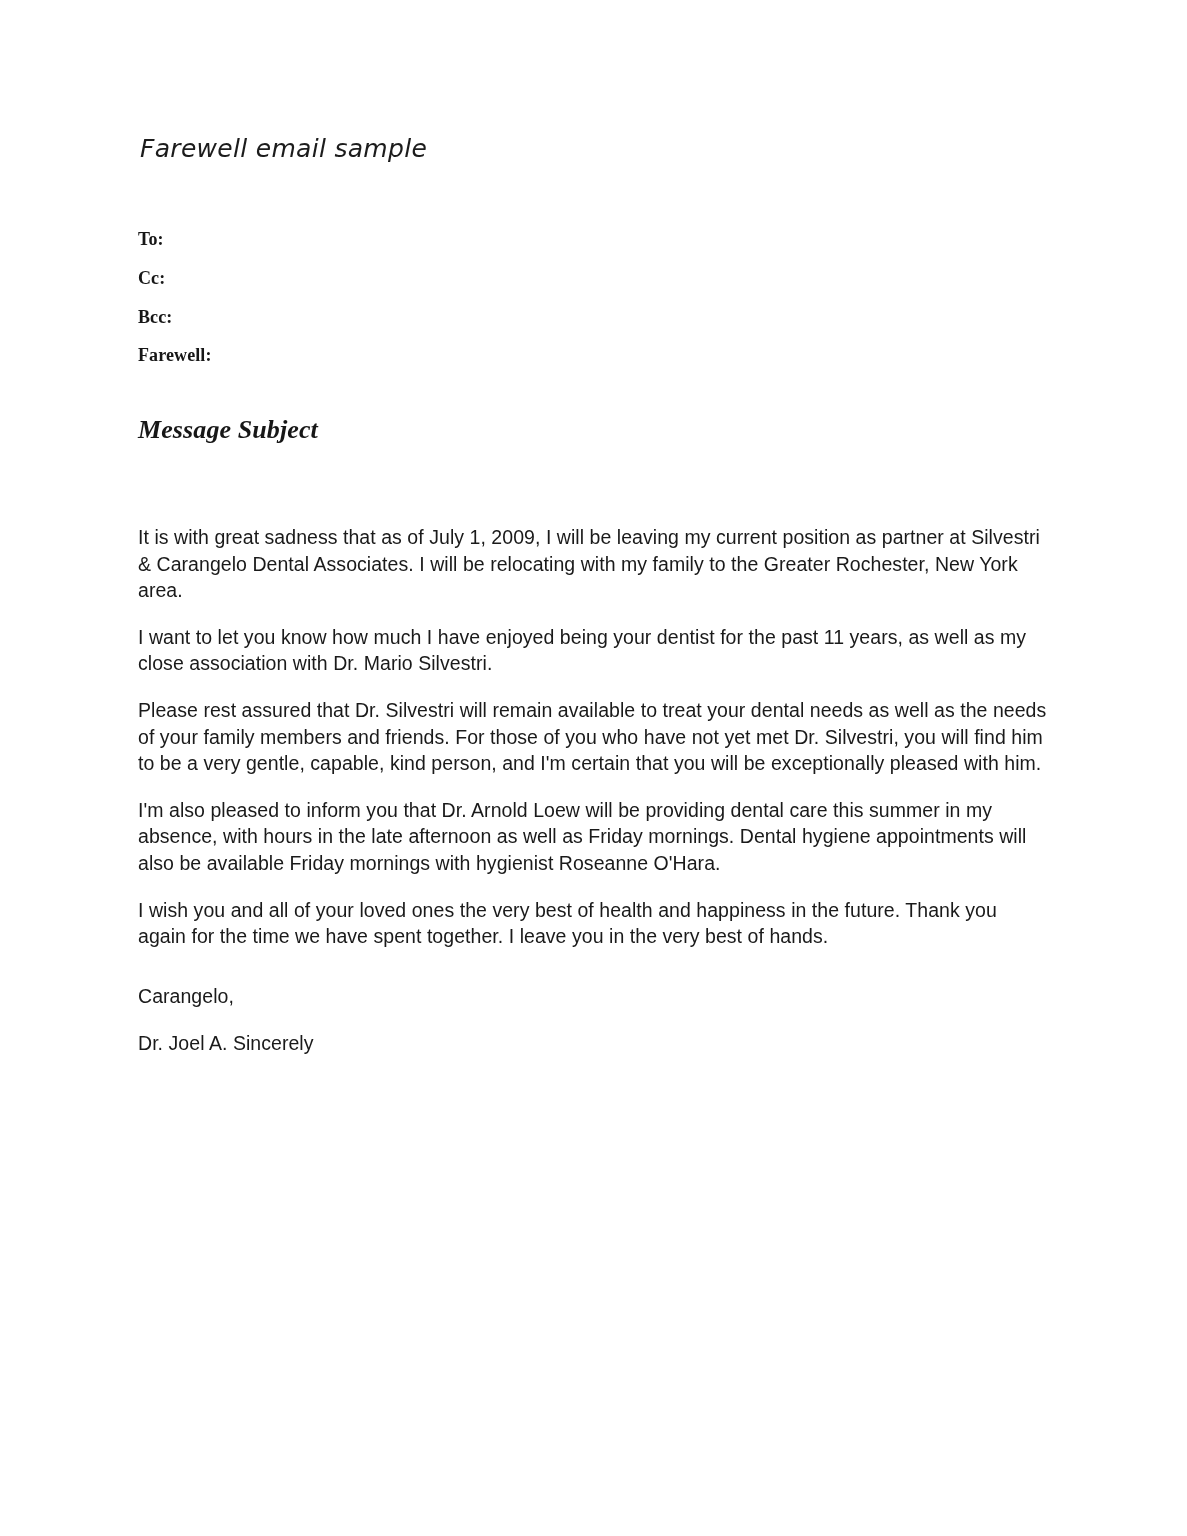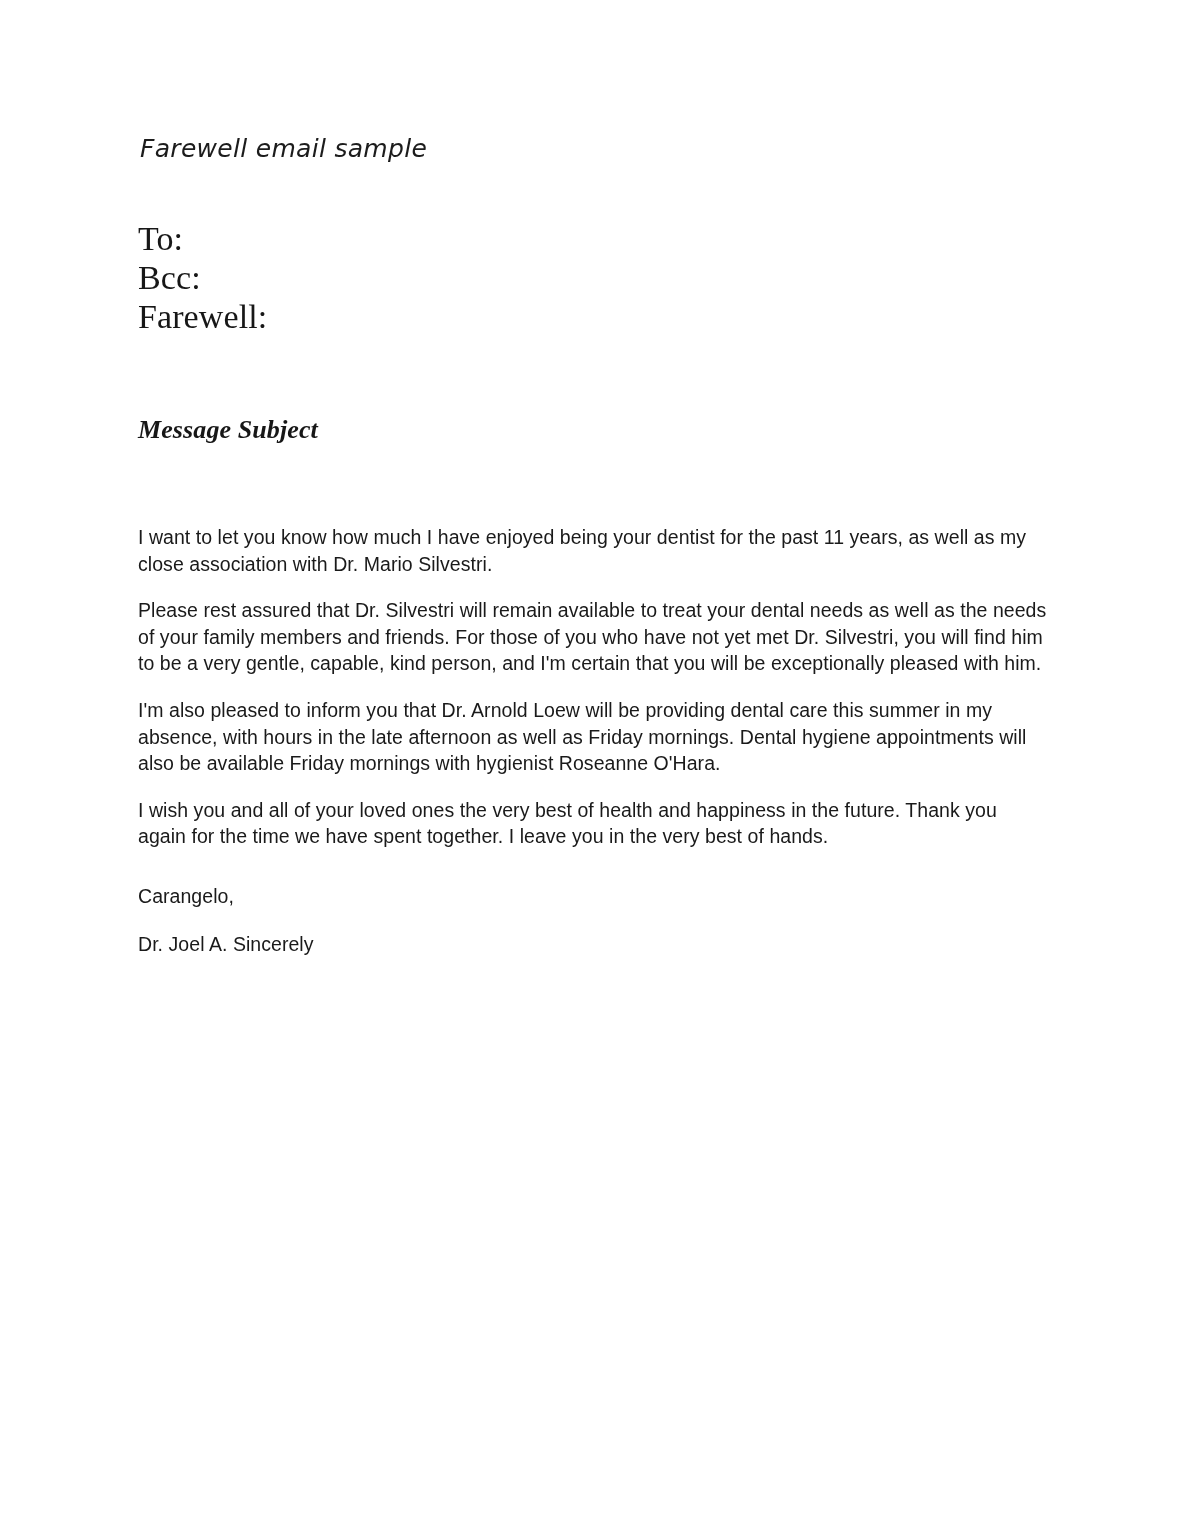--- a/index.html
+++ b/index.html
@@ -46,22 +46,22 @@
   
   .header-fields {
     position: absolute;
     left: 138px;
     top: 220px;
     width: 500px;
   }
 
   .field-label {
     font-family: "Liberation Serif", serif;
-    font-weight: normal;
-    font-size: 34px;
+    font-weight: bold;
+    font-size: 18px;
     line-height: 38.8px;
     color: #171717;
     letter-spacing: 0.1px;
   }
 
   
   .message-subject {
     position: absolute;
     left: 138px;
     top: 414px;
@@ -103,27 +103,29 @@
 </style>
 </head>
 <body>
 
 <div class="page">
 
   <div class="doc-title">Farewell email sample</div>
 
   <div class="header-fields">
     <div class="field-label">To:</div>
+    <div class="field-label">Cc:</div>
     <div class="field-label">Bcc:</div>
     <div class="field-label">Farewell:</div>
   </div>
 
   <div class="message-subject">Message Subject</div>
 
   <div class="body-copy">
+    <p>It is with great sadness that as of July 1, 2009, I will be leaving my current position as partner at Silvestri &amp; Carangelo Dental Associates. I will be relocating with my family to the Greater Rochester, New York area.</p>
     <p>I want to let you know how much I have enjoyed being your dentist for the past 11 years, as well as my close association with Dr. Mario Silvestri.</p>
     <p>Please rest assured that Dr. Silvestri will remain available to treat your dental needs as well as the needs of your family members and friends. For those of you who have not yet met Dr. Silvestri, you will find him to be a very gentle, capable, kind person, and I'm certain that you will be exceptionally pleased with him.</p>
     <p>I'm also pleased to inform you that Dr. Arnold Loew will be providing dental care this summer in my absence, with hours in the late afternoon as well as Friday mornings. Dental hygiene appointments will also be available Friday mornings with hygienist Roseanne O'Hara.</p>
     <p>I wish you and all of your loved ones the very best of health and happiness in the future. Thank you again for the time we have spent together. I leave you in the very best of hands.</p>
     <p class="closing-salutation">Carangelo,</p>
     <p class="signature-name">Dr. Joel A. Sincerely</p>
   </div>
 
 </div>
 

